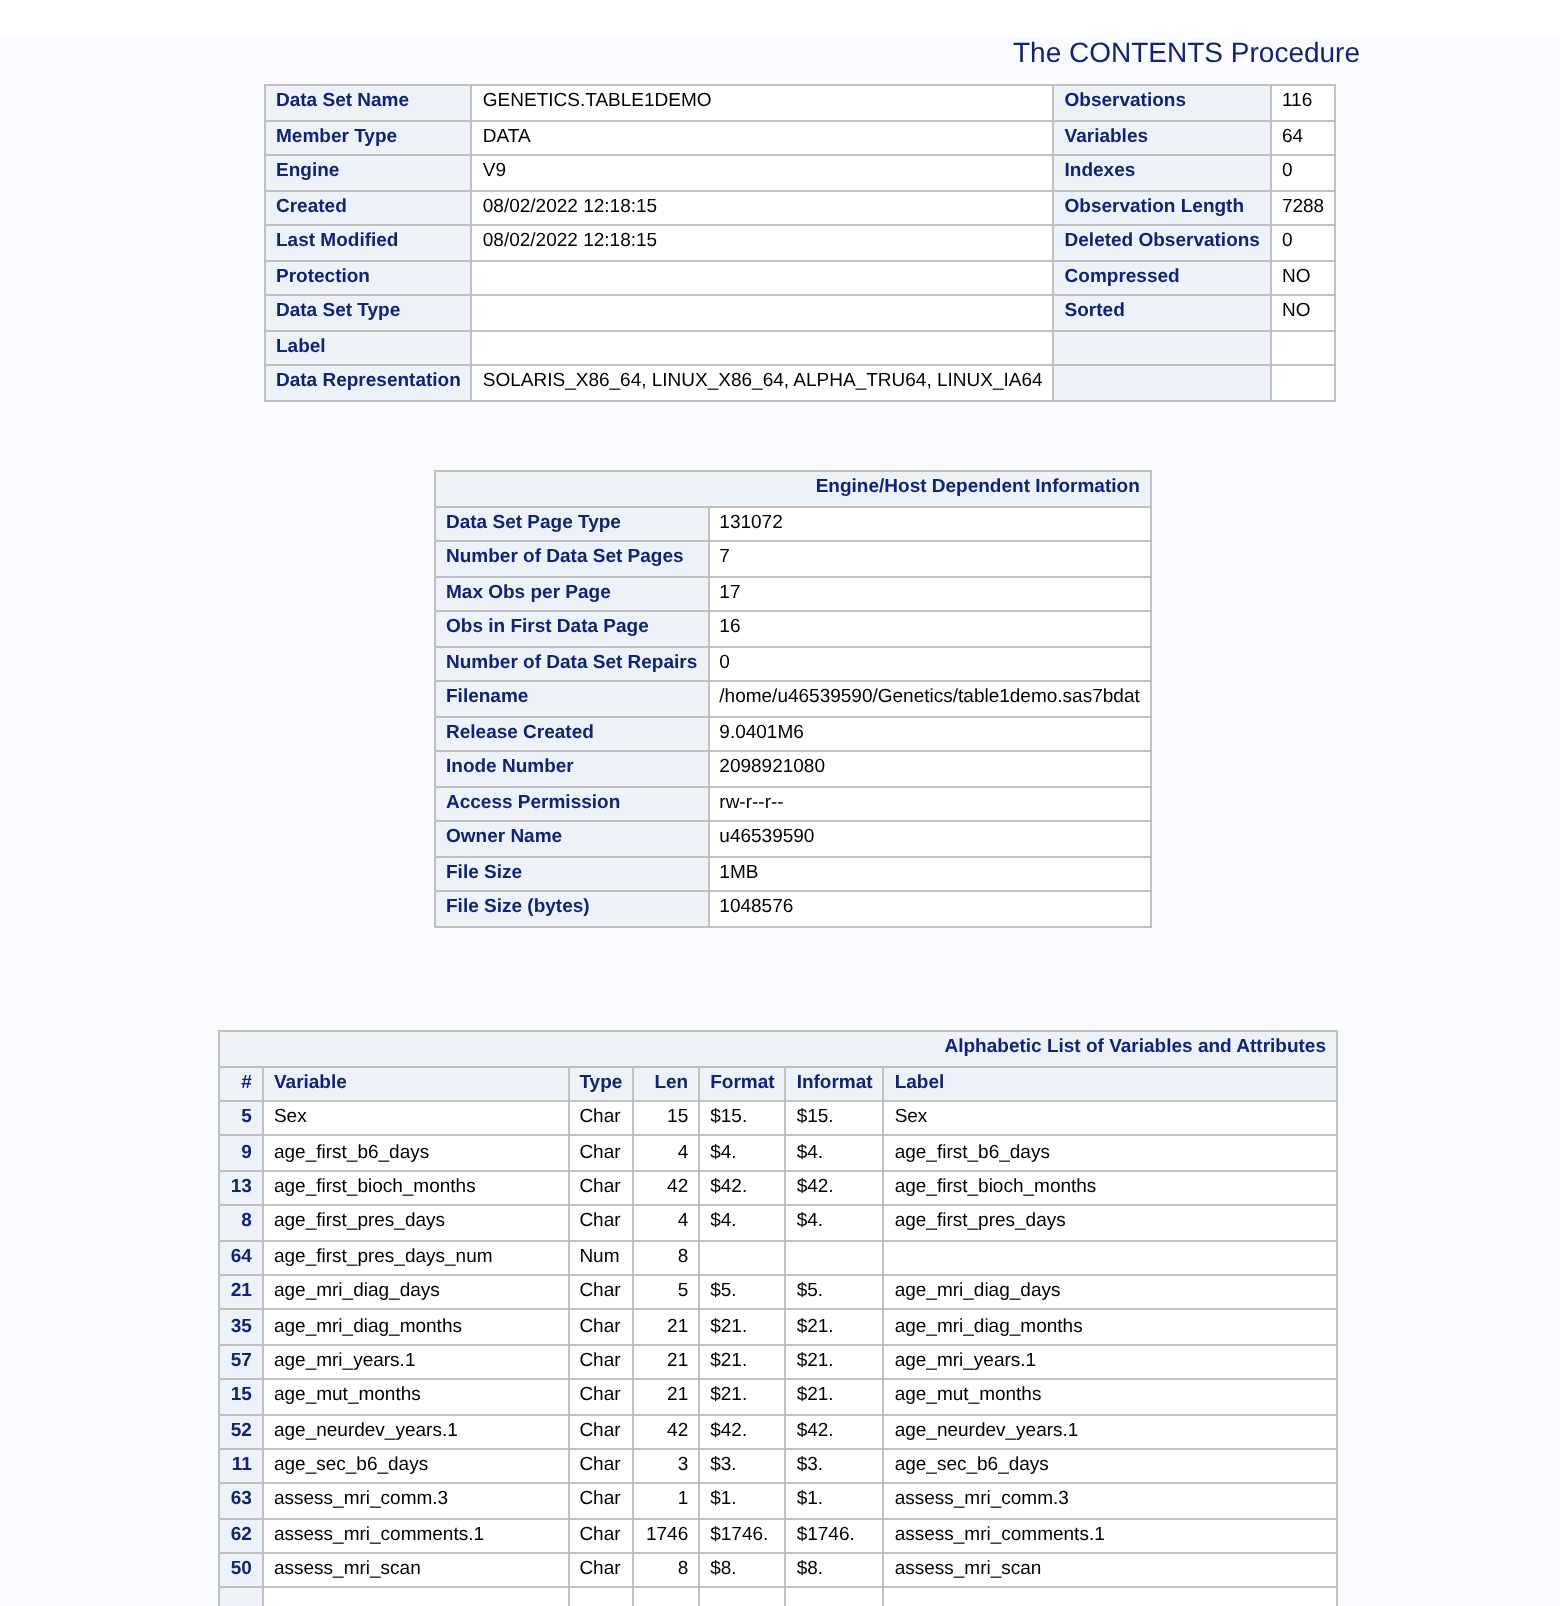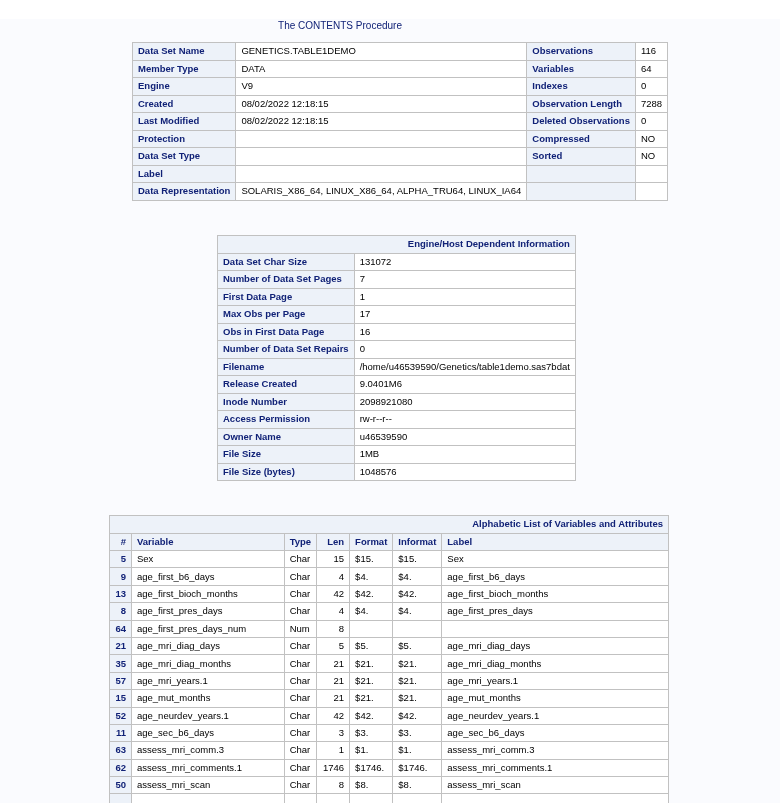--- a/index.html
+++ b/index.html
@@ -6,22 +6,22 @@
   body {
     width: 780px; height: 803px; overflow: hidden;
     background: #fafbfe;
     font-family: "Liberation Sans", "DejaVu Sans", sans-serif;
     font-size: 9.5px;
     color: #000;
     position: relative;
   }
   .topstrip { position: absolute; left: 0; top: 0; width: 780px; height: 19px; background: #ffffff; }
   .proc-title {
-    position: absolute; left: 0; top: 19px; width: 680px; text-align: center;
-    color: #112277; font-size: 10px; line-height: 14px;
+    position: absolute; left: 0; top: 19px; width: 680px; text-align: right;
+    color: #112277; font-size: 14px; line-height: 14px;
   }
   table { border-collapse: collapse; position: absolute; background: #e5e5e5; padding-left: 44px; }
   td, th {
     border: 1px solid #c1c1c1;
     padding: 0 5px;
     height: 16.5px;
     line-height: 16px;
     white-space: nowrap;
     font-weight: normal;
     text-align: left;
@@ -112,30 +112,26 @@
       <col style="width:131px">
       <col style="width:212px">
     </colgroup>
   <thead>
     <tr>
         <th class="cap" colspan="2">Engine/Host Dependent Information</th>
       </tr>
   </thead>
   <tbody id="engine-body">
       <tr>
-        <td class="rh">Data Set Char Size</td>
+        <td class="rh">Data Set Page Type</td>
         <td class="val">131072</td>
       </tr>
       <tr>
         <td class="rh">Number of Data Set Pages</td>
         <td class="val">7</td>
-      </tr>
-      <tr>
-        <td class="rh">First Data Page</td>
-        <td class="val">1</td>
       </tr>
       <tr>
         <td class="rh">Max Obs per Page</td>
         <td class="val">17</td>
       </tr>
       <tr>
         <td class="rh">Obs in First Data Page</td>
         <td class="val">16</td>
       </tr>
       <tr>

